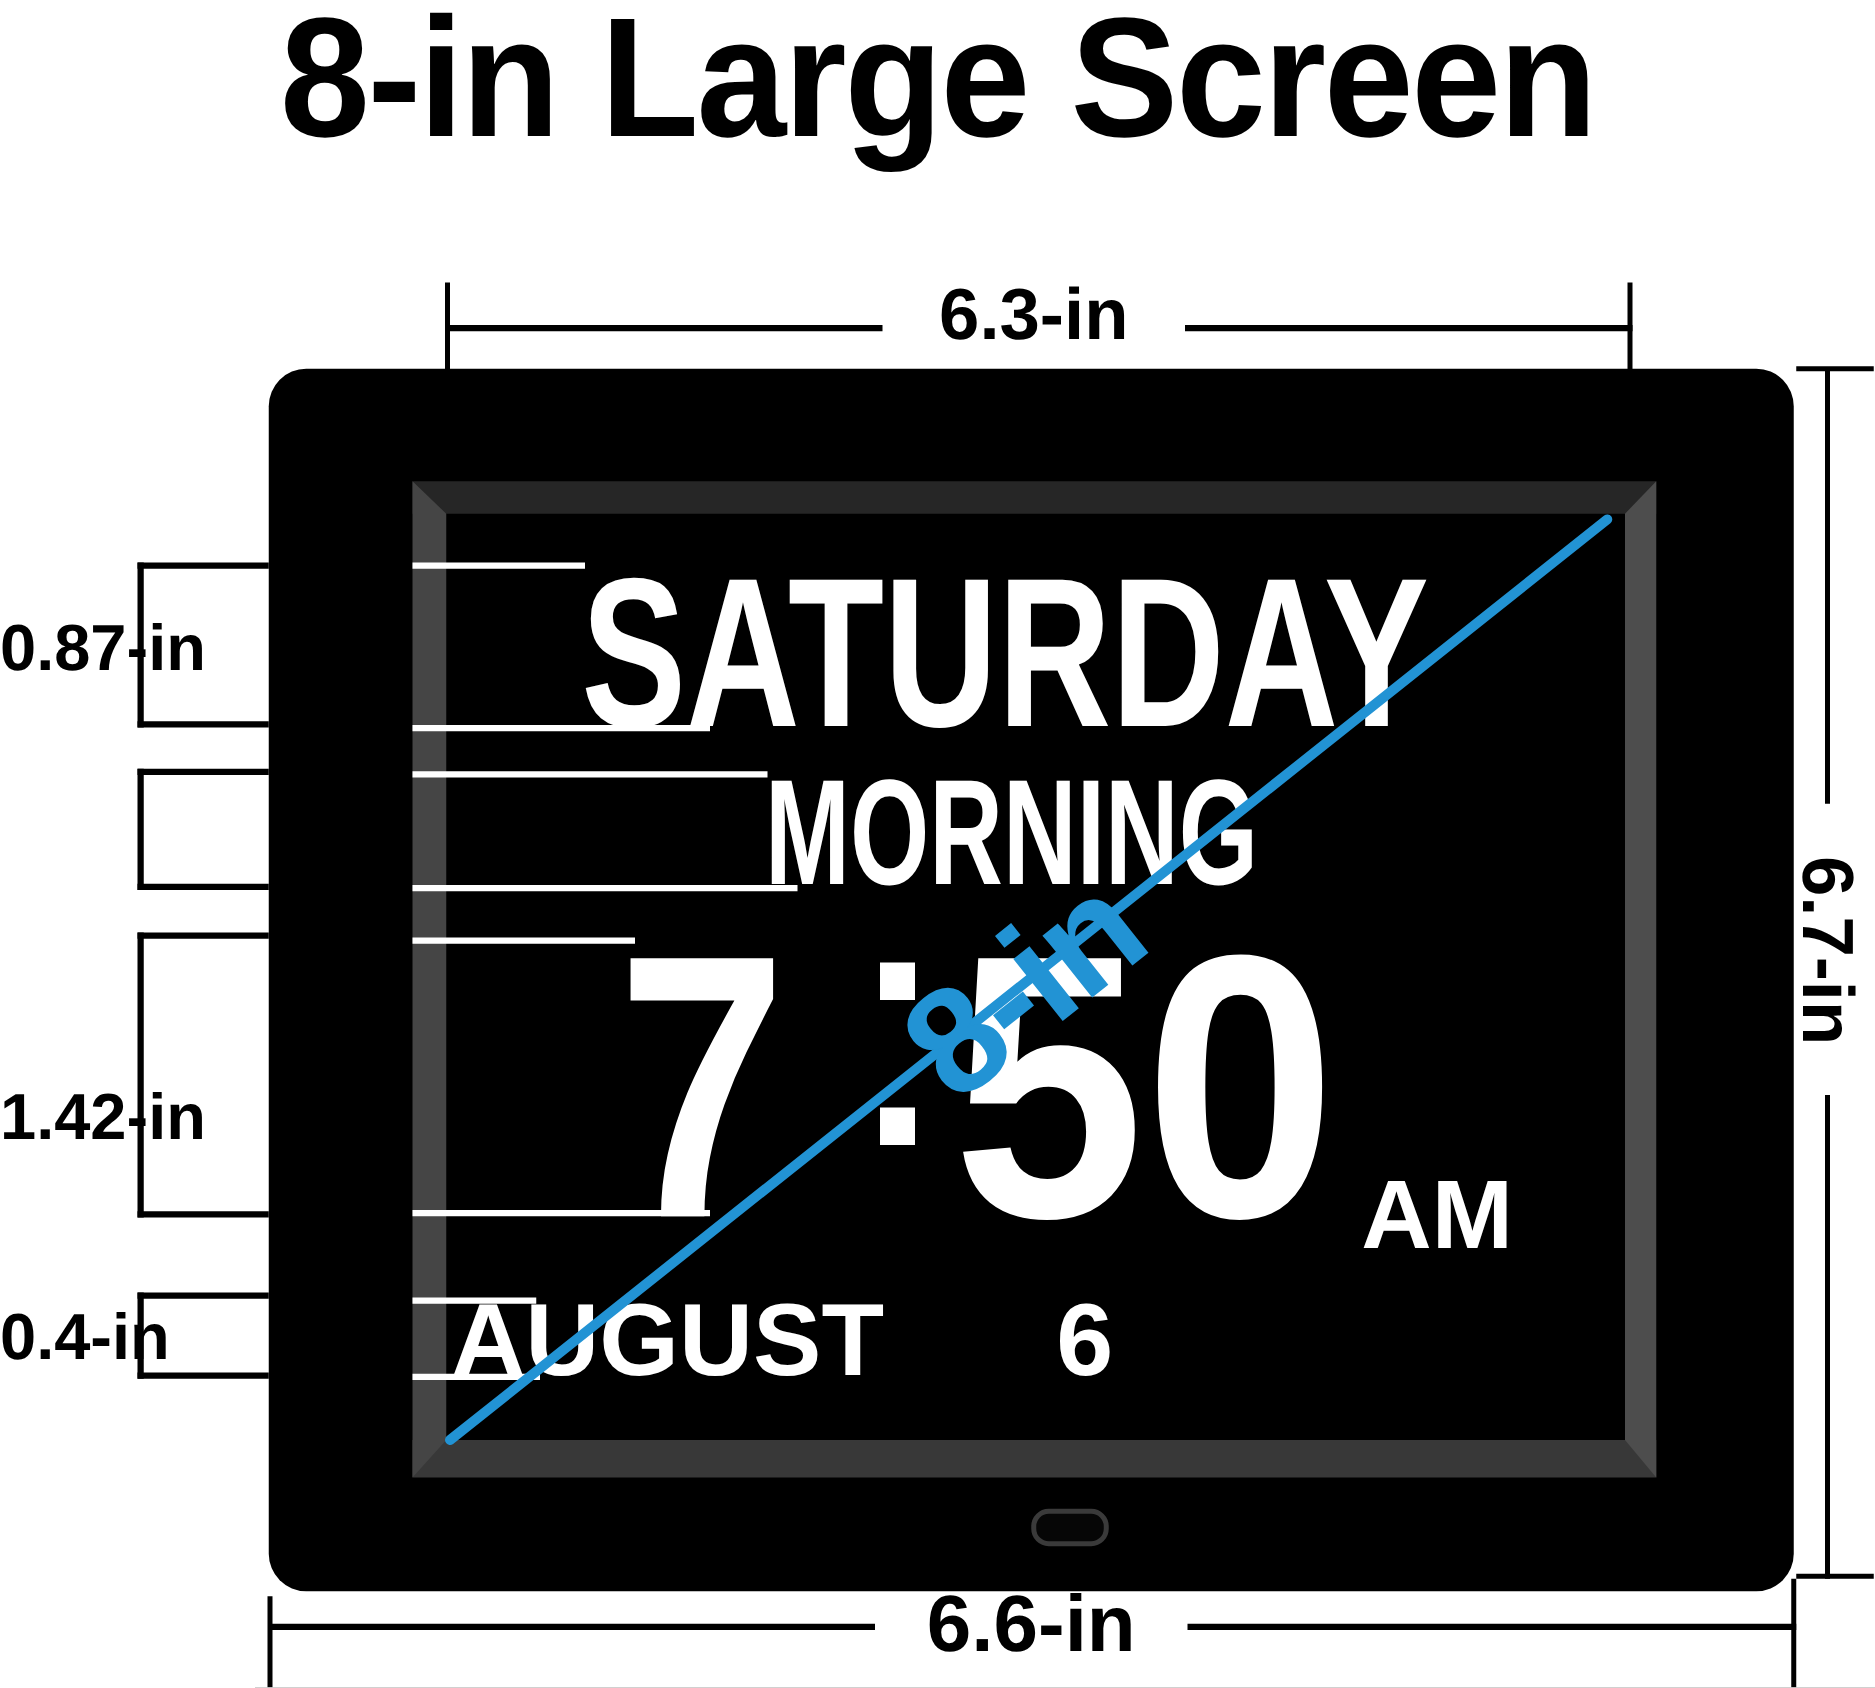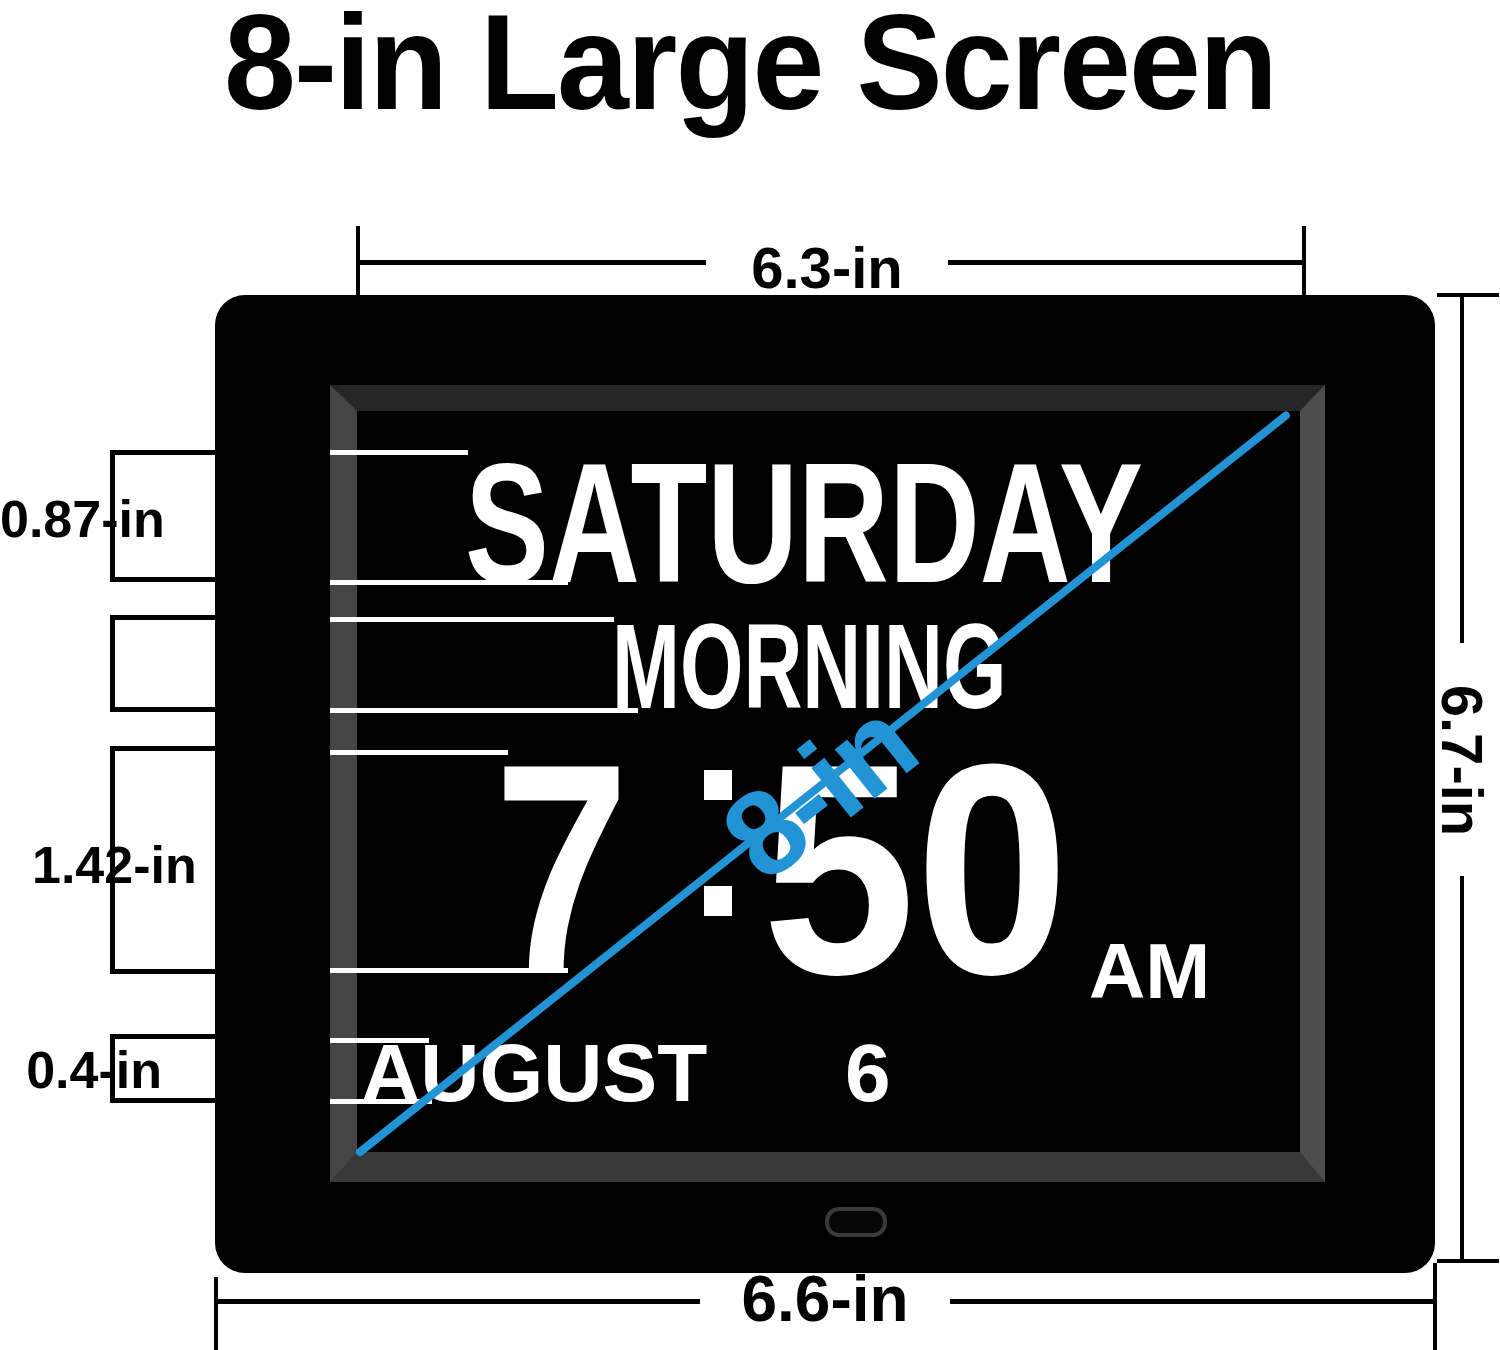--- a/index.html
+++ b/index.html
@@ -25,22 +25,22 @@
   .t-ampm  {left:1089px;top:900px;font-size:78px;margin-top:32px;}
   .t-month {left:361px;top:1032px;font-size:82px;}
   .t-dom   {left:845px;top:1032px;font-size:82px;}
   .t-year  {left:1090px;top:1032px;font-size:82px;}
   .dot{width:28px;height:30px;background:#fff;}
   
   .wline{height:5px;background:#fff;}
   
   .bline{background:#000;}
   .dimlabel{color:#000;font-weight:bold;line-height:1;white-space:nowrap;}
-  .rowlabel{left:0;width:162px;text-align:right;font-size:52px;}
-  .toplabel{left:697px;width:260px;top:223px;text-align:center;font-size:58px;margin-top:16px;}
+  .rowlabel{left:0;width:162px;font-size:52px;}
+  .toplabel{left:697px;width:260px;top:223px;text-align:center;font-size:58px;}
   .botlabel{left:695px;width:260px;top:1267px;text-align:center;font-size:64px;}
   .rightlabel{left:1363px;top:733px;width:200px;height:55px;text-align:center;font-size:58px;
               transform:rotate(90deg);}
   
   .diag{left:356px;top:1148px;width:1191px;height:8px;border-radius:4px;
         transform-origin:4px 50%;transform:rotate(-38.5deg);}
   .diaglabel{left:818px;top:790px;font-size:120px;font-weight:bold;line-height:1;white-space:nowrap;
              letter-spacing:-3px;transform:translate(-50%,-50%) rotate(-38.5deg);}
 </style>
 </head>
@@ -98,21 +98,21 @@
   <div class="abs bline" style="left:110px;top:577px;width:105px;height:5px;"></div>
   <div class="abs dimlabel rowlabel" style="top:493px;">0.87-in</div>
 
   <div class="abs bline" style="left:110px;top:615px;width:5px;height:97px;"></div>
   <div class="abs bline" style="left:110px;top:615px;width:105px;height:5px;"></div>
   <div class="abs bline" style="left:110px;top:707px;width:105px;height:5px;"></div>
 
   <div class="abs bline" style="left:110px;top:746px;width:5px;height:228px;"></div>
   <div class="abs bline" style="left:110px;top:746px;width:105px;height:5px;"></div>
   <div class="abs bline" style="left:110px;top:969px;width:105px;height:5px;"></div>
-  <div class="abs dimlabel rowlabel" style="top:839px;padding-left:32px;">1.42-in</div>
+  <div class="abs dimlabel rowlabel" style="top:868px;">1.42-in</div>
 
   <div class="abs bline" style="left:110px;top:1034px;width:5px;height:69px;"></div>
   <div class="abs bline" style="left:110px;top:1034px;width:105px;height:5px;"></div>
   <div class="abs bline" style="left:110px;top:1098px;width:105px;height:5px;"></div>
   <div class="abs dimlabel rowlabel" style="top:1044px;">0.4-in</div>
 
   <div class="abs diag" style="background: rgb(34, 147, 212);"></div>
   <div class="abs diaglabel" style="color: rgb(34, 147, 212);">8-in</div>
 
 </div>

